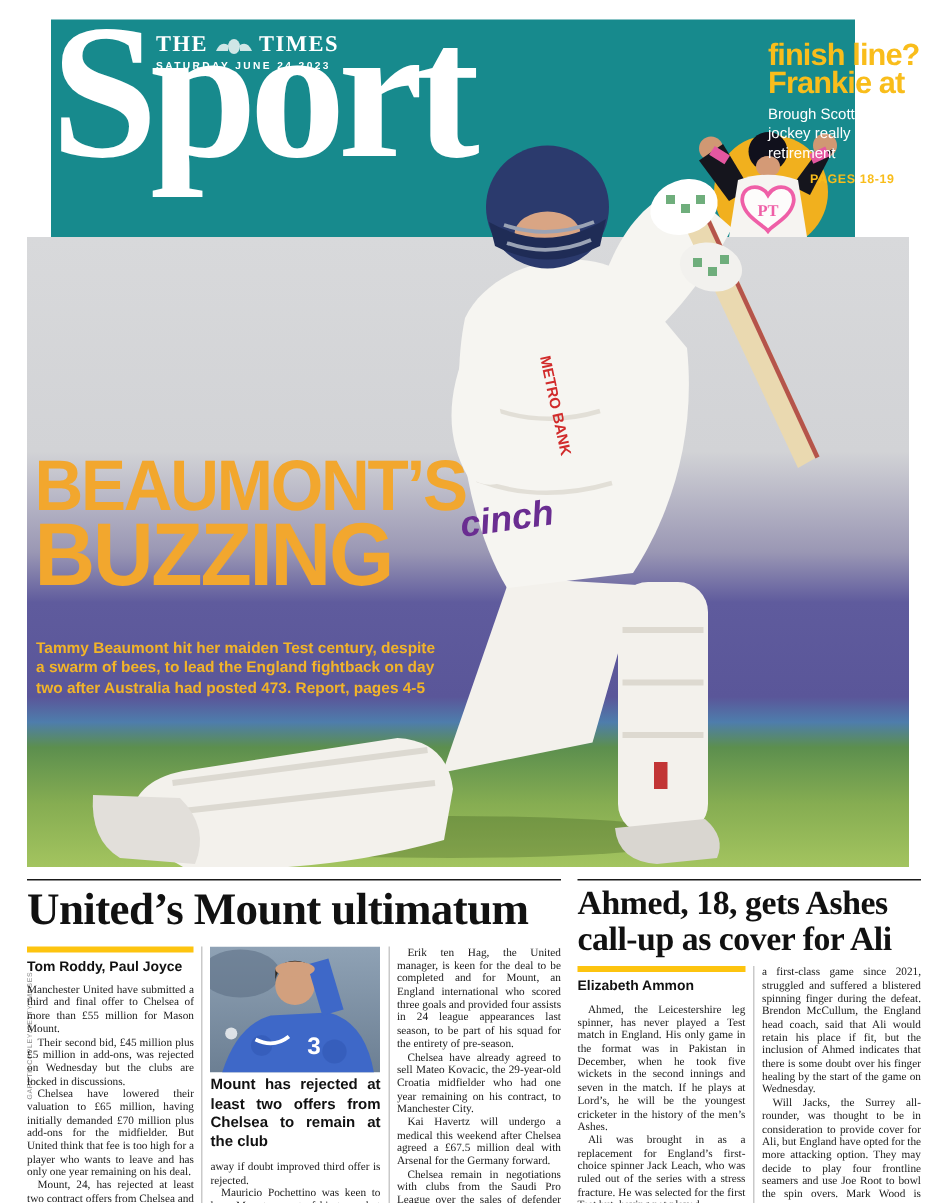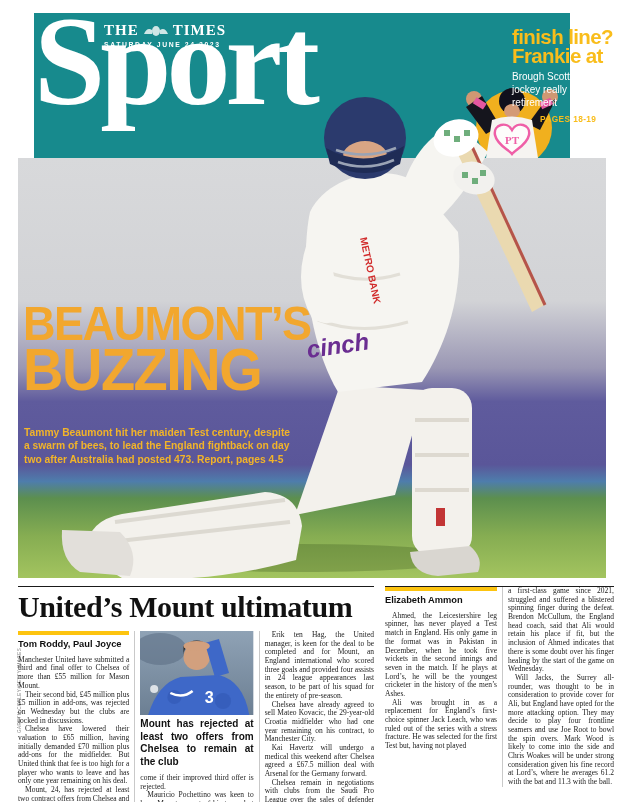--- a/index.html
+++ b/index.html
@@ -180,35 +180,36 @@
             <circle cx="82" cy="70" r="8" fill="#3258b4" opacity=".6"></circle>
             <circle cx="56" cy="26" r="13" fill="#d2a07e"></circle>
             <path d="M43 24 A13 13 0 0 1 69 24 L69 15 Q56 4 43 15 Z" fill="#2e2620"></path>
             <polygon points="74,46 88,42 78,8 64,12" fill="#3e68c8"></polygon>
             <ellipse cx="56" cy="15" rx="13" ry="5" fill="#d2a07e"></ellipse>
             <path d="M30 62 Q42 68 52 60" stroke="#fff" stroke-width="2.5" fill="none"></path>
             <circle cx="14" cy="58" r="4" fill="#ffffff" opacity=".75"></circle>
             <text x="64" y="72" font-family="Liberation Sans,sans-serif" font-size="16" font-weight="bold" fill="#ffffff">3</text>
           </svg>
           <div class="photo-caption">Mount has rejected at least two offers from Chelsea to remain at the club</div>
-          <p>come if their improved third offer is rejected.</p>
+          <p>away if doubt improved third offer is rejected.</p>
           <p class="indent">Mauricio Pochettino was keen to keep Mount as part of his team, but the decision was taken before the Chelsea head coach was appointed last month.</p>
         </div>
         <div class="col u3">
           <p class="indent">Erik ten Hag, the United manager, is keen for the deal to be completed and for Mount, an England international who scored three goals and provided four assists in 24 league appearances last season, to be part of his squad for the entirety of pre-season.</p>
           <p class="indent">Chelsea have already agreed to sell Mateo Kovacic, the 29-year-old Croatia midfielder who had one year remaining on his contract, to Manchester City.</p>
           <p class="indent">Kai Havertz will undergo a medical this weekend after Chelsea agreed a £67.5 million deal with Arsenal for the Germany forward.</p>
           <p class="indent">Chelsea remain in negotiations with clubs from the Saudi Pro League over the sales of defender Kalidou Koulibaly, 32, goalkeeper Édouard Mendy, 31, and 30-year-old Morocco winger Hakim Ziyech.</p>
         </div>
       </div>
     </div>
 
     <div class="article-divider"></div>
 
     <div class="article ahmed">
+      <h2 class="headline">Ahmed, 18, gets Ashes call-up as cover for Ali</h2>
       <div class="cols">
         <div class="col a1">
           <div class="kicker"></div>
           <div class="byline">Elizabeth Ammon</div>
           <p class="indent">Ahmed, the Leicestershire leg spinner, has never played a Test match in England. His only game in the format was in Pakistan in December, when he took five wickets in the second innings and seven in the match. If he plays at Lord’s, he will be the youngest cricketer in the history of the men’s Ashes.</p>
           <p class="indent">Ali was brought in as a replacement for England’s first-choice spinner Jack Leach, who was ruled out of the series with a stress fracture. He was selected for the first Test but, having not played</p>
         </div>
         <div class="col a2">
           <p>a first-class game since 2021, struggled and suffered a blistered spinning finger during the defeat. Brendon McCullum, the England head coach, said that Ali would retain his place if fit, but the inclusion of Ahmed indicates that there is some doubt over his finger healing by the start of the game on Wednesday.</p>
           <p class="indent">Will Jacks, the Surrey all-rounder, was thought to be in consideration to provide cover for Ali, but England have opted for the more attacking option. They may decide to play four frontline seamers and use Joe Root to bowl the spin overs. Mark Wood is likely to come into the side and Chris Woakes will be under strong consideration given his fine record at Lord’s, where he averages 61.2 with the bat and 11.3 with the ball.</p>

